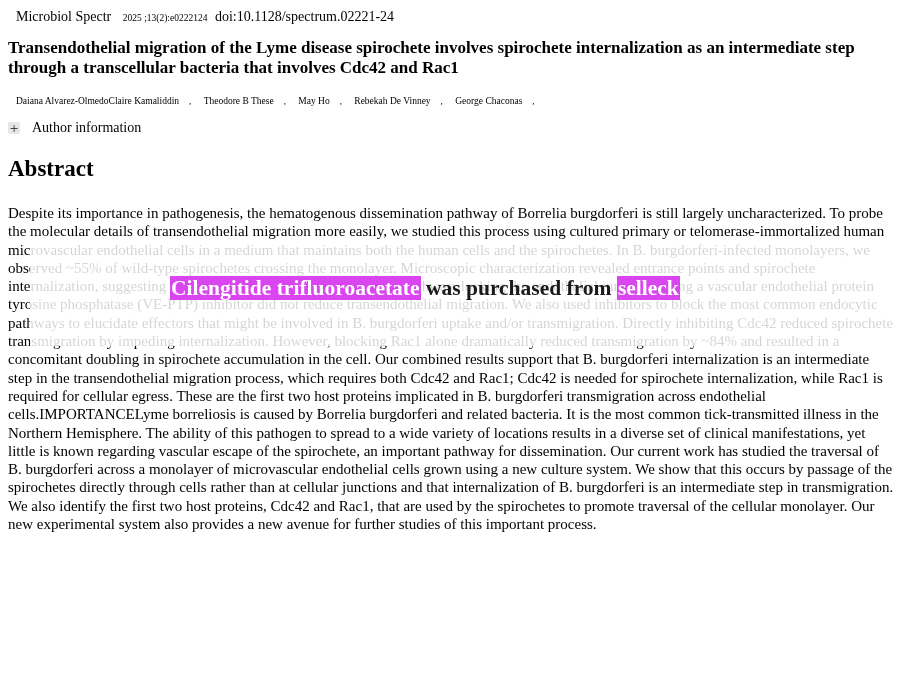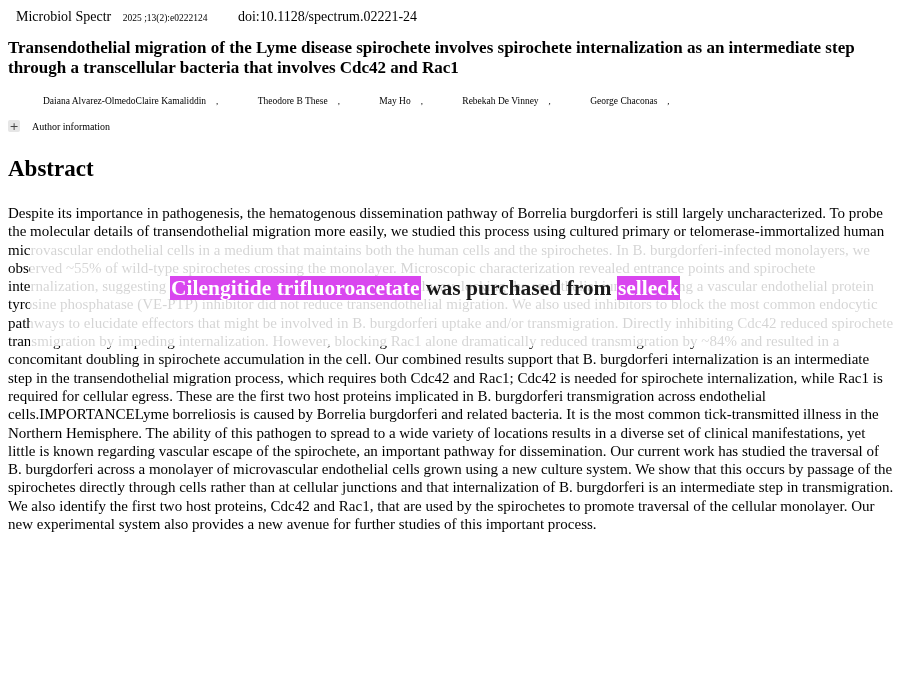--- a/index.html
+++ b/index.html
@@ -1,31 +1,31 @@
 <!DOCTYPE html>
 <html><head>
 <meta charset="utf-8">
 <style>
   html, body { margin: 0; padding: 0; background: #ffffff; }
   body { width: 900px; height: 700px; position: relative; overflow: hidden;
          font-family: "Liberation Serif", serif; color: #000; }
   .citation { position: absolute; left: 16px; top: 9px; font-size: 14px; white-space: nowrap; }
   .citation .journal { font-size: 14px; text-align: right; }
   .citation .vol { font-size: 9.5px; margin-left: 8px; text-align: right; }
-  .citation .doi { font-size: 14px; margin-left: 27px; }
+  .citation .doi { font-size: 14px; margin-left: 4px; }
   .title { position: absolute; left: 8px; top: 38px; width: 880px; margin: 0;
            font-size: 17px; font-weight: bold; line-height: 20px; }
   .authors { position: absolute; left: 16px; top: 96px; font-size: 9.5px; white-space: nowrap; }
-  .authors .author { display: inline-block; margin-left: 27px; }
+  .authors .author { display: inline-block; }
   .authors .sep { display: inline-block; margin: 0 10px 0 10px; font-size: 9px; }
   .author-info { position: absolute; left: 8px; top: 120px; display: flex; align-items: center; }
   .author-info .plus { width: 12px; height: 12px; background: #e6e6e6; border-radius: 2px;
                        display: flex; align-items: center; justify-content: center;
                        font-family: "DejaVu Sans", sans-serif; font-size: 11px; color: #444; line-height: 1; }
-  .author-info .label { margin-left: 12px; font-size: 10px; }
+  .author-info .label { margin-left: 12px; font-size: 14px; }
   .abstract-h { position: absolute; left: 8px; top: 156px; margin: 0; font-size: 23px; font-weight: bold; }
   .abstract { position: absolute; left: 8px; top: 204px; width: 888px; margin: 0;
               font-size: 15px; line-height: 18.3px; }
   .overlay-mask { position: absolute; left: 30px; top: 244px; width: 870px; height: 102px;
                   background: rgba(255,255,255,0.83); }
   .banner { position: absolute; left: 170px; top: 275px; white-space: nowrap;
             font-size: 21.5px; font-weight: bold; line-height: 26px; color: #1a1a1a; }
   .banner .hl { background: #d946ef; color: #ffffff; padding: 0 1px; }
 </style>
 </head>

